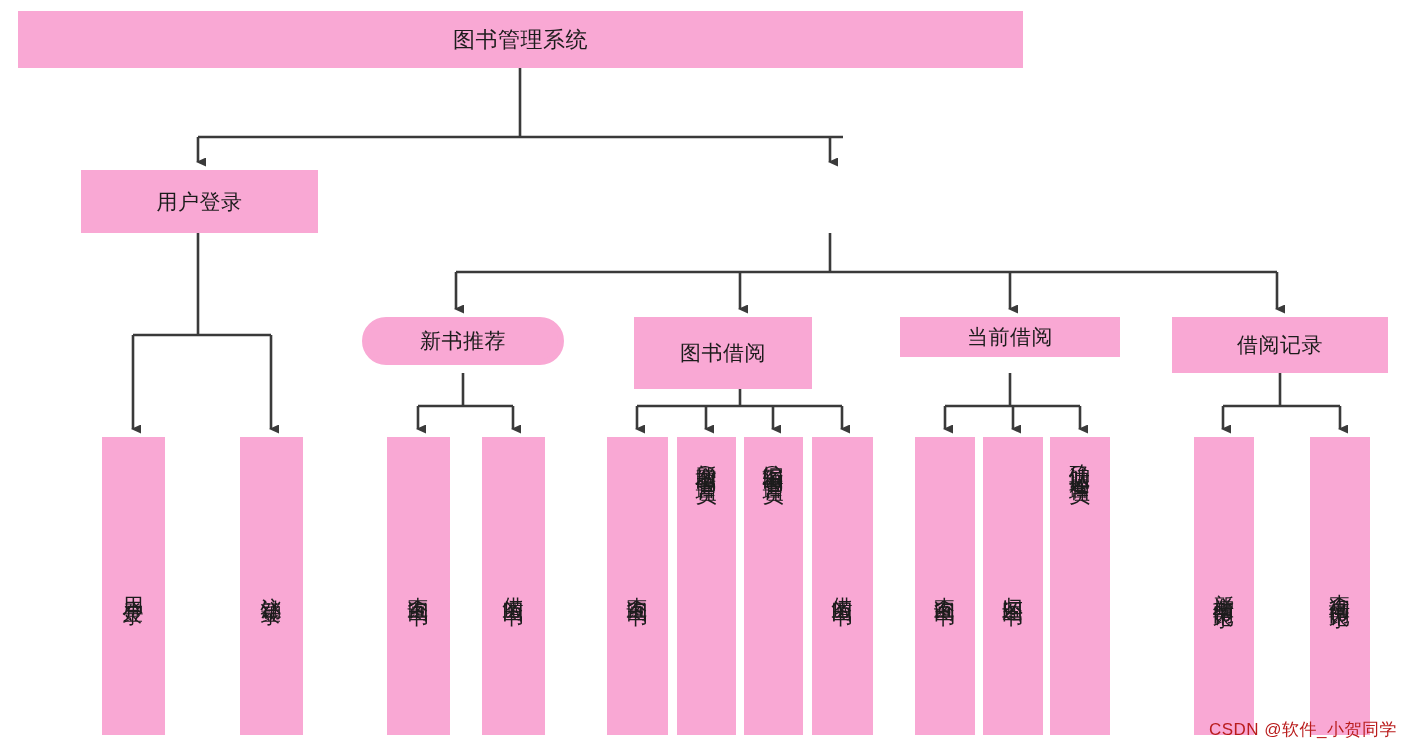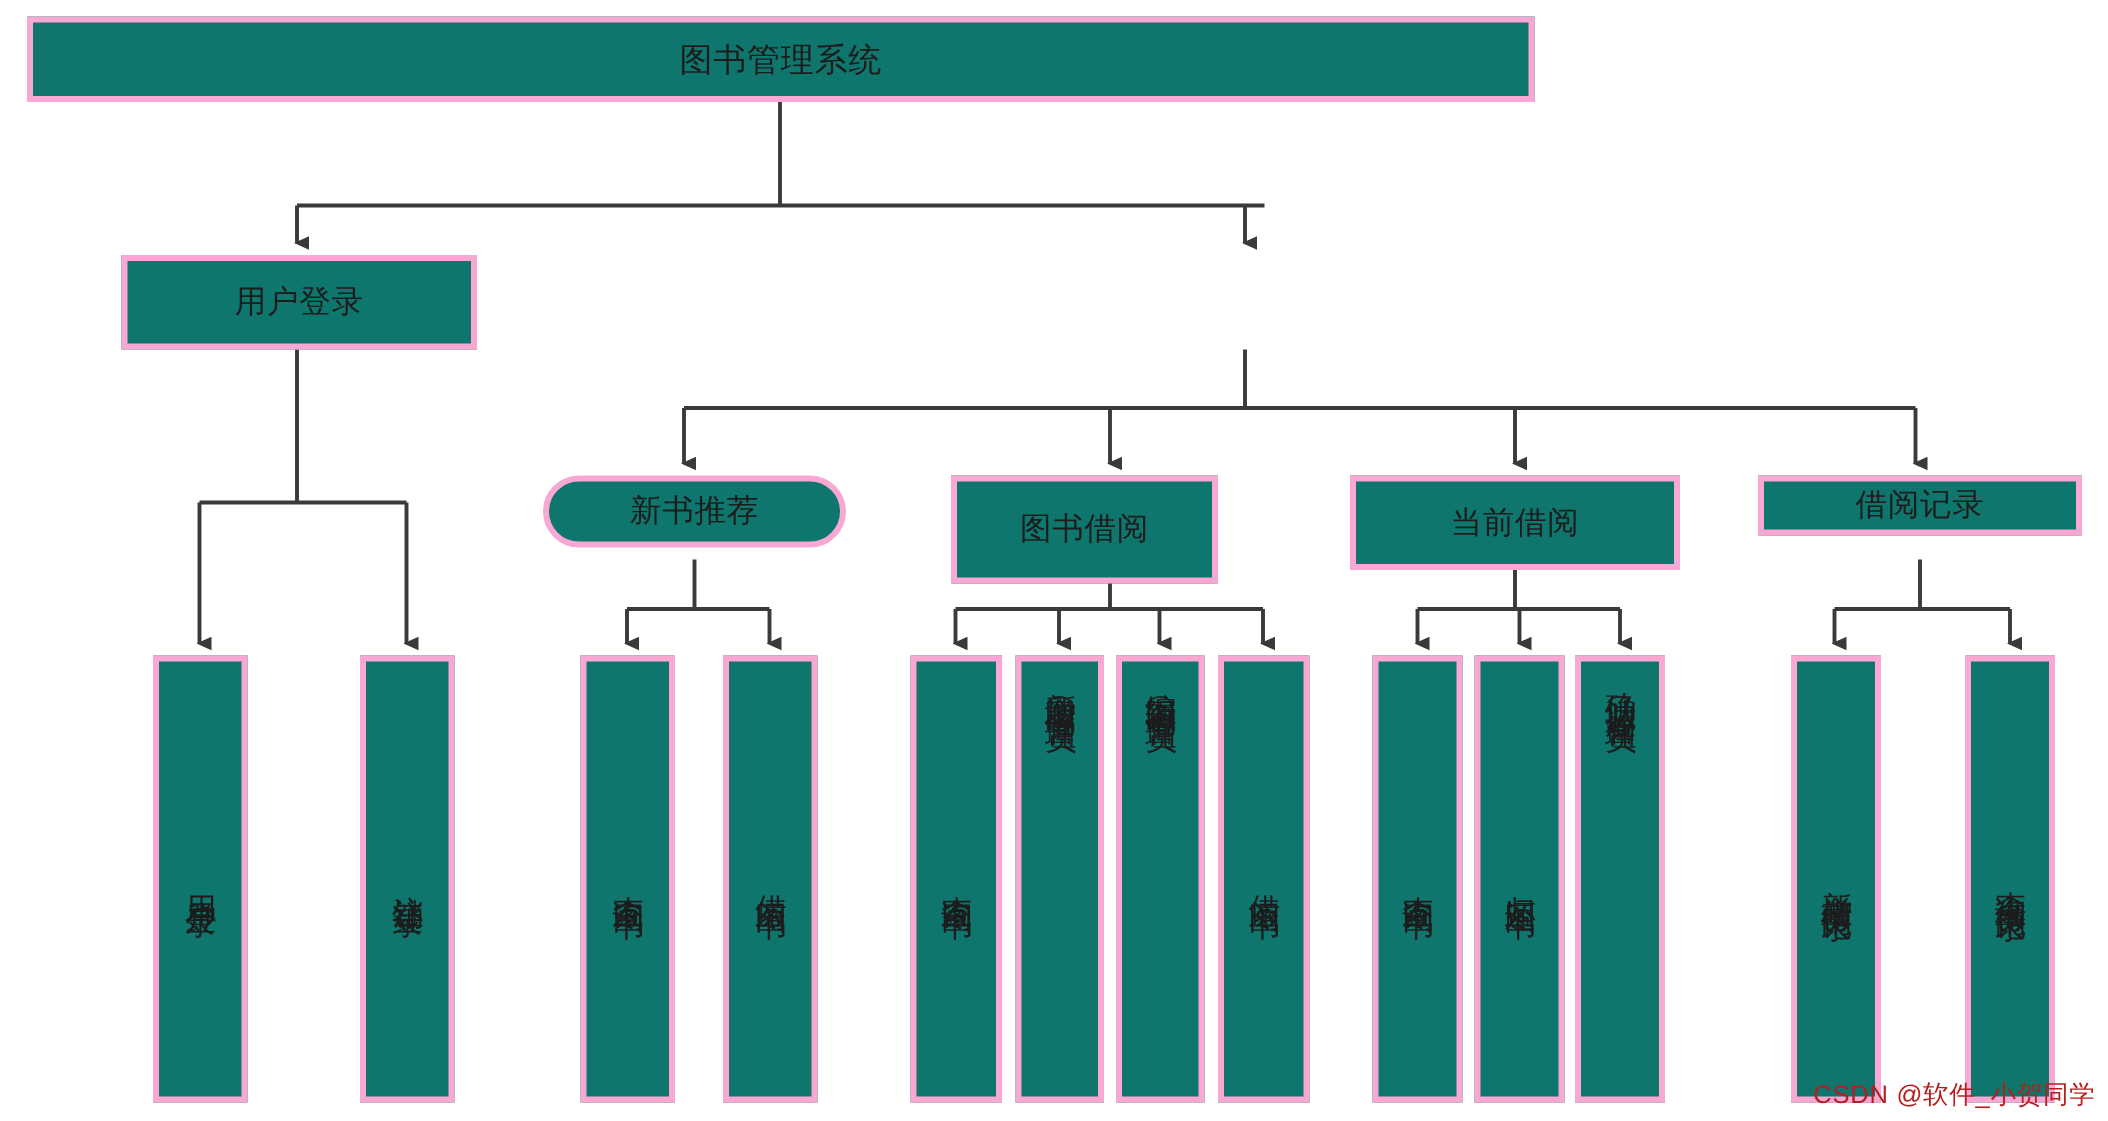--- a/index.html
+++ b/index.html
@@ -22,22 +22,22 @@
     position: absolute;
     left: 0;
     top: 0;
     width: 1405px;
     height: 747px;
     pointer-events: none;
   }
   .node {
     position: absolute;
     box-sizing: border-box;
-    background: #0f766e;
-    border: 4px solid #f9a8d4;
+    background: #f9a8d4;
+    border: 6px solid #f9a8d4;
     display: flex;
     align-items: center;
     justify-content: center;
     color: #1c1c1c;
     z-index: 2;
   }
   .node-label {
     display: block;
     line-height: 1.14;
     white-space: pre-line;
@@ -142,24 +142,24 @@
   <div class="node horiz" style="left:81px; top:170px; width:237px; height:63px;">
     <span class="node-label">用户登录</span>
   </div>
 
   <div class="node horiz" style="left:362px; top:317px; width:202px; height:48px;border-radius:27px;">
     <span class="node-label">新书推荐</span>
   </div>
   <div class="node horiz" style="left:634px; top:317px; width:178px; height:72px;">
     <span class="node-label">图书借阅</span>
   </div>
-  <div class="node horiz" style="left:900px; top:317px; width:220px; height:63px;">
+  <div class="node horiz" style="left:900px; top:317px; width:220px; height:40px;">
     <span class="node-label">当前借阅</span>
   </div>
-  <div class="node horiz" style="left:1172px; top:317px; width:216px; height:40px;">
+  <div class="node horiz" style="left:1172px; top:317px; width:216px; height:56px;">
     <span class="node-label">借阅记录</span>
   </div>
 
   <div class="node vert centered" style="left:102px; top:437px; width:63px; height:298px;">
     <span class="node-label">用户登录</span>
   </div>
   <div class="node vert centered" style="left:240px; top:437px; width:63px; height:298px;">
     <span class="node-label">注销登录</span>
   </div>
 

